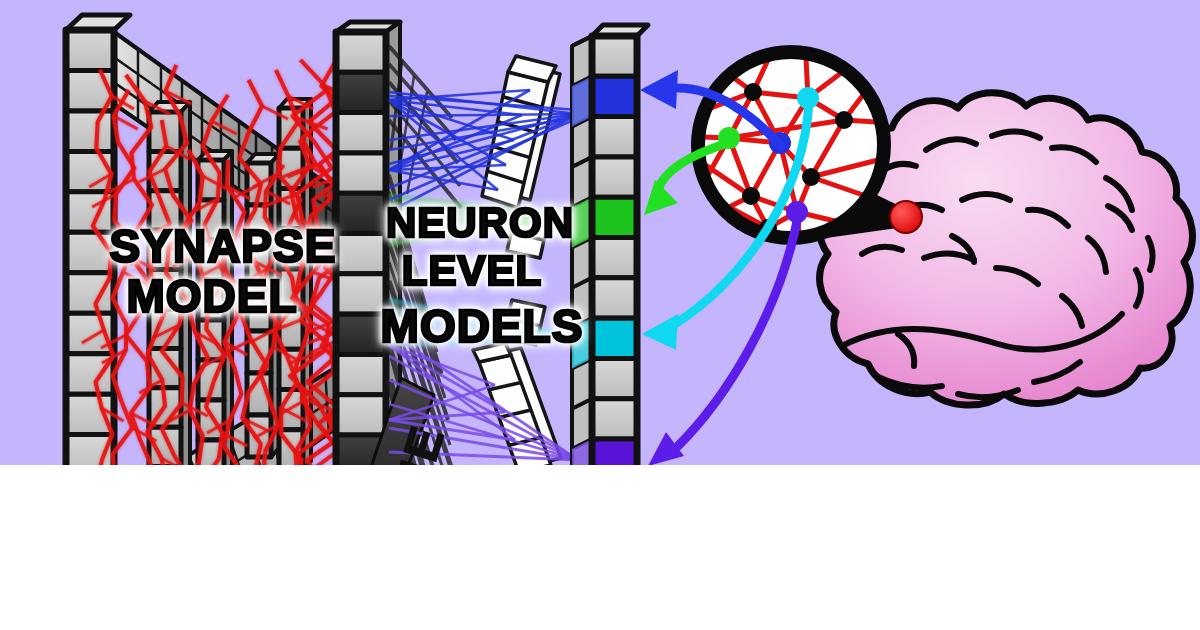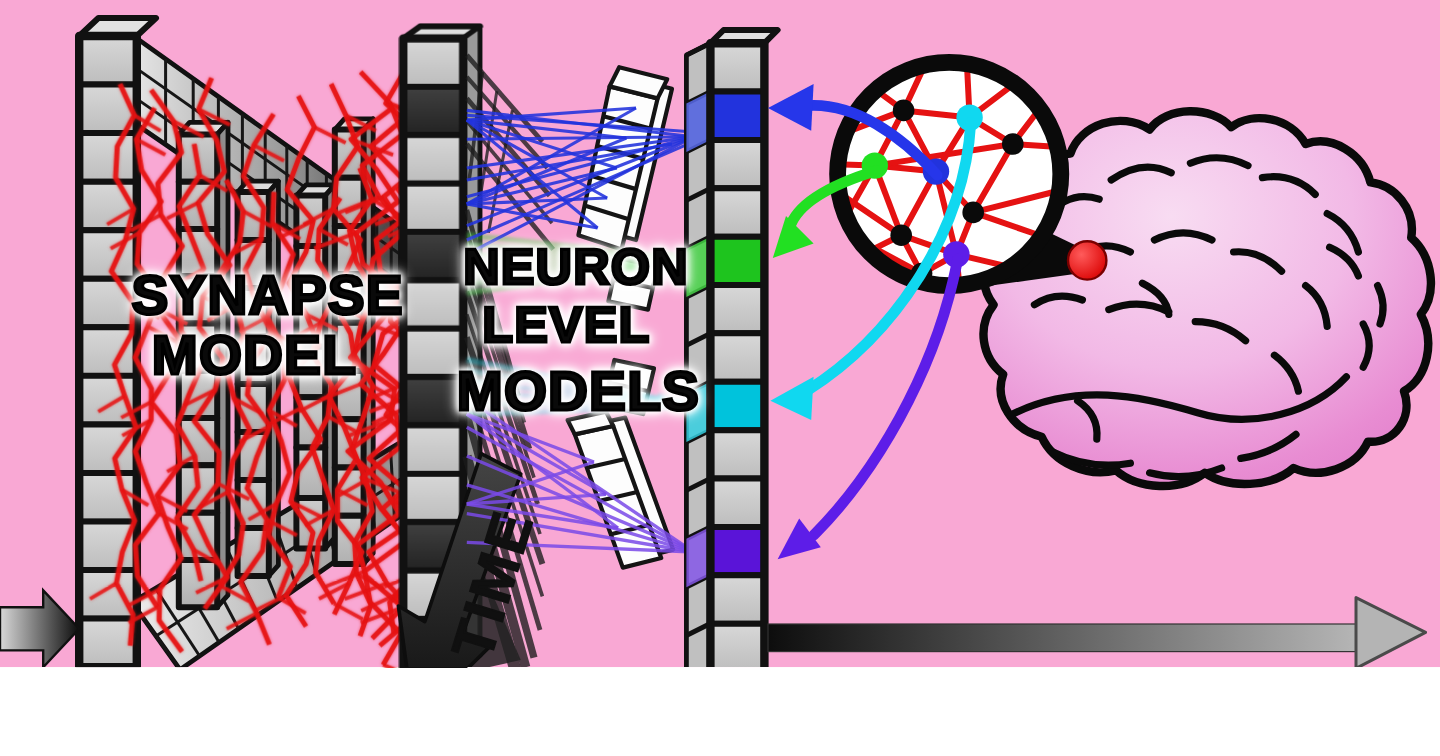--- a/index.html
+++ b/index.html
@@ -1,16 +1,16 @@
 <!DOCTYPE html>
 <html style="--blue: #2233dd; --green: #1ec41e; --cyan: #00c3dc; --purple: #5a14d8; --red: #e51212; --arrow-blue: #2636ea; --arrow-green: #22e022; --arrow-cyan: #10d8f0; --arrow-purple: #5d1de8; --cell-dark: #2e2e2e; --brain-pink: #eba6dc;"><head>
 <meta charset="utf-8">
 <style>
   html,body{margin:0;padding:0;background:#ffffff;}
-  .stage{position:relative;width:1200px;height:556px;background:#f9a8d4;overflow:hidden;}
+  .stage{position:relative;width:1200px;height:465px;background:#c4b5fd;overflow:hidden;}
   svg{display:block;}
   svg text{font-family:"Liberation Sans", sans-serif;}
   .halo{font-weight:bold;letter-spacing:1px;fill:#0a0a0a;stroke:#000;stroke-width:2.6px;
         text-anchor:middle;
         filter:drop-shadow(0 0 2px #fff) drop-shadow(0 0 3px #fff) drop-shadow(0 0 5px rgba(255,255,255,.95));}
   .t-big{font-size:46px;}
   .t-mid{font-size:42px;}
   .timetext{font-weight:bold;font-size:48px;fill:#101010;stroke:#101010;stroke-width:1.6px;letter-spacing:3px;}
   .outline{stroke:#111;stroke-linejoin:round;fill:none;}
   #red-web polyline{fill:none;stroke:var(--red,#e51212);stroke-width:4;stroke-linejoin:round;opacity:.9;}

